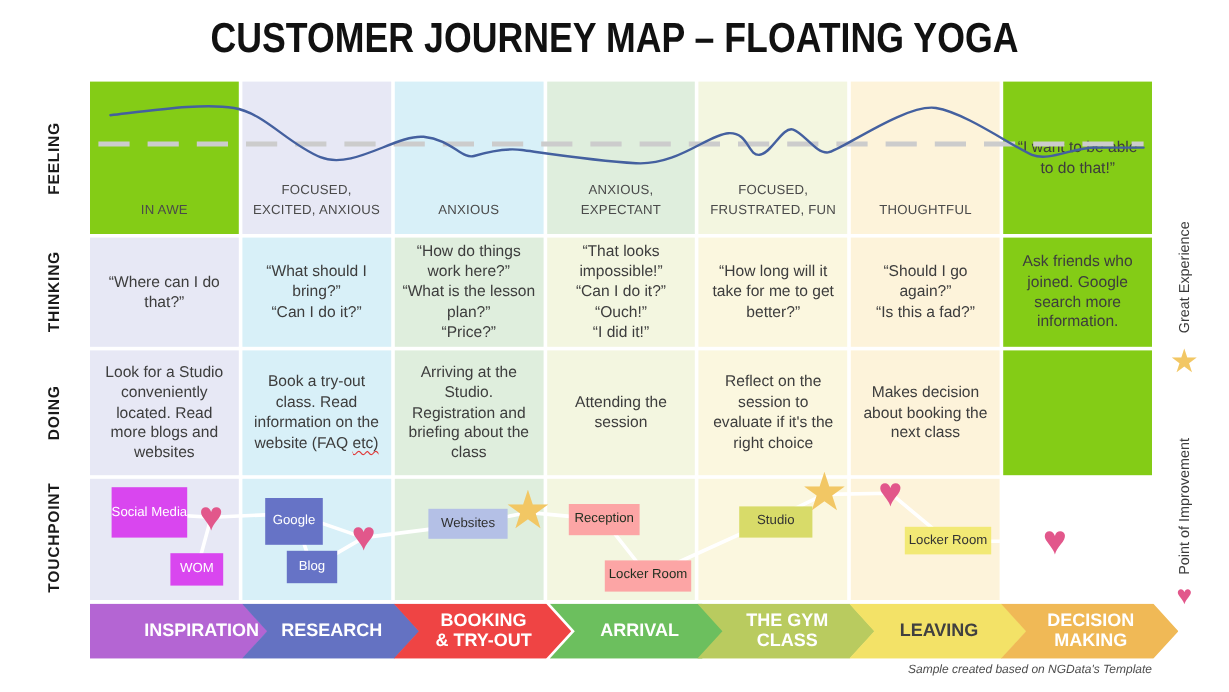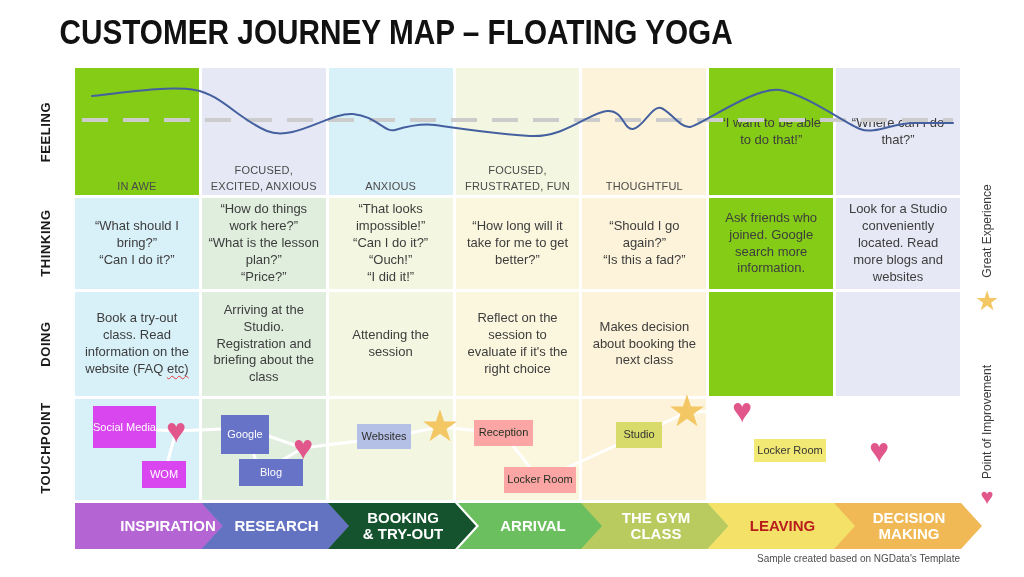--- a/index.html
+++ b/index.html
@@ -1,34 +1,34 @@
 <!DOCTYPE html>
 <html><head>
 <meta charset="utf-8">
 <style>
   html,body{margin:0;padding:0;background:#fff;}
   #stage{position:relative;width:1024px;height:577px;background:#fff;overflow:hidden;
          font-family:"Liberation Sans",sans-serif;}
   
-  .title-wrap{position:absolute;top:12px;left:0;width:100%;}
+  .title-wrap{position:absolute;top:12px;left:0;width:100%;text-align:center;}
   .title{display:inline-block;font-size:35px;font-weight:bold;color:#111;
          transform:scaleX(.85);letter-spacing:0;white-space:nowrap;}
   
   .vlabel{position:absolute;transform:translate(-50%,-50%) rotate(-90deg);
           font-weight:bold;font-size:13px;color:#1a1a1a;letter-spacing:.6px;white-space:nowrap;}
   .vtext{position:absolute;transform:translate(-50%,-50%) rotate(-90deg);
          font-size:12px;color:#3a3a3a;white-space:nowrap;}
   
   #map{position:absolute;left:75px;top:68px;width:885px;height:432px;
        display:grid;grid-template-columns:repeat(7,1fr);
        grid-template-rows:127px 91px 104px 101px;gap:3px;}
   .cell{position:relative;}
   .c0{background:#84cc16}.c1{background:#e7e8f5}.c2{background:#d8f0f8}
   .c3{background:#dfeedd}.c4{background:#f3f6e0}.c5{background:#fbf7df}.c6{background:#fdf3da}
-  .feelcell{display:flex;align-items:flex-end;justify-content:center;padding-bottom:1px;}
+  .feelcell{display:flex;align-items:flex-end;justify-content:center;padding-bottom:12px;}
   .feel{font-size:11px;color:#4a4a4a;text-align:center;line-height:1.4;
         letter-spacing:.2px;max-width:112px;}
   .thinkcell{display:flex;flex-direction:column;justify-content:center;align-items:center;
              font-size:13px;color:#3d3d3d;line-height:1.3;text-align:center;padding:0 6px;}
   .docell{display:flex;justify-content:center;align-items:center;font-size:13px;color:#3d3d3d;
           line-height:1.3;text-align:center;padding:0 8px;}
   .misspell{text-decoration:underline wavy #e03c3c;text-decoration-thickness:1px;
             text-underline-offset:2px;text-decoration-skip-ink:none;}
   
   .overlay{position:absolute;left:75px;pointer-events:none;}
@@ -47,23 +47,23 @@
   .heart.small{font-size:22px;}
   .star.small{font-size:27px;}
   
   #arrows{position:absolute;left:75px;top:503px;width:910px;height:46px;}
   .arrow{position:absolute;top:0;height:46px;width:148px;display:flex;align-items:center;
          justify-content:center;color:#fff;font-weight:bold;font-size:15px;line-height:1.1;
          text-align:center;white-space:pre-line;
          clip-path:polygon(0 0,127px 0,148px 50%,127px 100%,0 100%,21px 50%);}
   .arrow.first{clip-path:polygon(0 0,127px 0,148px 50%,127px 100%,0 100%);padding-left:18px;}
   .arrow span{padding-left:12px;padding-right:10px;}
-  .a0{background:#b465d3}.a1{background:#6472c2}.a2{background:#14532d}.a3{background:#6cbf5e}
-  .a4{background:#b9cb5f}.a5{background:#f3e267;color:#b91c1c}.a6{background:#f0b956}
-  .caption{position:absolute;right:64px;top:553px;font-size:10px;color:#4d4d4d;}
+  .a0{background:#b465d3}.a1{background:#6472c2}.a2{background:#ef4444}.a3{background:#6cbf5e}
+  .a4{background:#b9cb5f}.a5{background:#f3e267;color:#404040}.a6{background:#f0b956}
+  .caption{position:absolute;right:64px;top:553px;font-size:10px;font-style:italic;color:#4d4d4d;}
 </style>
 </head>
 <body>
 
 <div id="stage">
 
   <div class="title-wrap">
     <span class="title">CUSTOMER JOURNEY MAP – FLOATING YOGA</span>
   </div>
 
@@ -75,20 +75,23 @@
   <div id="map">
 
     <div class="cell c0 feelcell">
         <div class="feel">IN AWE</div>
       </div>
     <div class="cell c1 feelcell">
         <div class="feel">FOCUSED, EXCITED, ANXIOUS</div>
       </div>
     <div class="cell c2 feelcell">
         <div class="feel">ANXIOUS</div>
+      </div>
+    <div class="cell c3 feelcell">
+        <div class="feel">ANXIOUS, EXPECTANT</div>
       </div>
     <div class="cell c4 feelcell">
         <div class="feel">FOCUSED, FRUSTRATED, FUN</div>
       </div>
     <div class="cell c6 feelcell">
         <div class="feel">THOUGHTFUL</div>
       </div>
 
     <div class="cell c0 thinkcell">
       <div>“I want to be able to do that!”</div>
@@ -155,25 +158,25 @@
     <path fill="none" stroke="#44609f" stroke-width="2" stroke-linecap="round" d="M 17 28 C 60 23 95 18 120 22 S 165 52 192 63 S 255 44 278 46 S 310 65 320 62 S 345 55 360 57 S 420 66 455 68 S 515 44 532 43 S 548 62 558 61 S 577 37 586 40 S 605 60 615 59 S 680 18 705 22 S 770 55 785 61 S 820 54 840 55 L 878 55"></path>
   </svg>
 
   <svg class="overlay" style="top:399px;" width="885" height="101" viewBox="0 0 885 101">
     <path fill="none" stroke="#ffffff" stroke-width="3" stroke-linejoin="round" stroke-linecap="round" d="M 50 29 L 101 32 L 89 76 M 101 32 L 170 29 L 185 74 L 228 49 L 170 29 M 228 49 L 315 38 L 365 28 L 428 34 L 465 81 L 564 36 L 612 13 L 667 12 L 715 52 L 804 52"></path>
   </svg>
 
   <div class="tbox purple" style="left:93px;top:406px;width:63px;height:42px;line-height:1.35;">Social Media</div>
   <div class="tbox purple" style="left:142px;top:461px;width:44px;height:27px;">WOM</div>
   <div class="tbox indigo" style="left:221px;top:415px;width:48px;height:39px;">Google</div>
-  <div class="tbox indigo" style="left:239px;top:459px;width:64px;height:27px;">Blog</div>
-  <div class="tbox peri" style="left:357px;top:424px;width:54px;height:25px;">Websites</div>
+  <div class="tbox indigo" style="left:239px;top:459px;width:42px;height:27px;">Blog</div>
+  <div class="tbox peri" style="left:357px;top:424px;width:66px;height:25px;">Websites</div>
   <div class="tbox green" style="left:474px;top:420px;width:59px;height:26px;">Reception</div>
   <div class="tbox green" style="left:504px;top:467px;width:72px;height:26px;">Locker Room</div>
-  <div class="tbox olive" style="left:616px;top:422px;width:46px;height:26px;">Studio</div>
+  <div class="tbox olive" style="left:616px;top:422px;width:61px;height:26px;">Studio</div>
   <div class="tbox yellow" style="left:754px;top:439px;width:72px;height:23px;">Locker Room</div>
 
   <div class="glyph heart" style="left:176px;top:431px;">♥</div>
   <div class="glyph heart" style="left:303px;top:448px;">♥</div>
   <div class="glyph star" style="left:440px;top:427px;">★</div>
   <div class="glyph star" style="left:687px;top:412px;">★</div>
   <div class="glyph heart" style="left:742px;top:411px;">♥</div>
   <div class="glyph heart" style="left:879px;top:451px;">♥</div>
 
   <div id="arrows">

